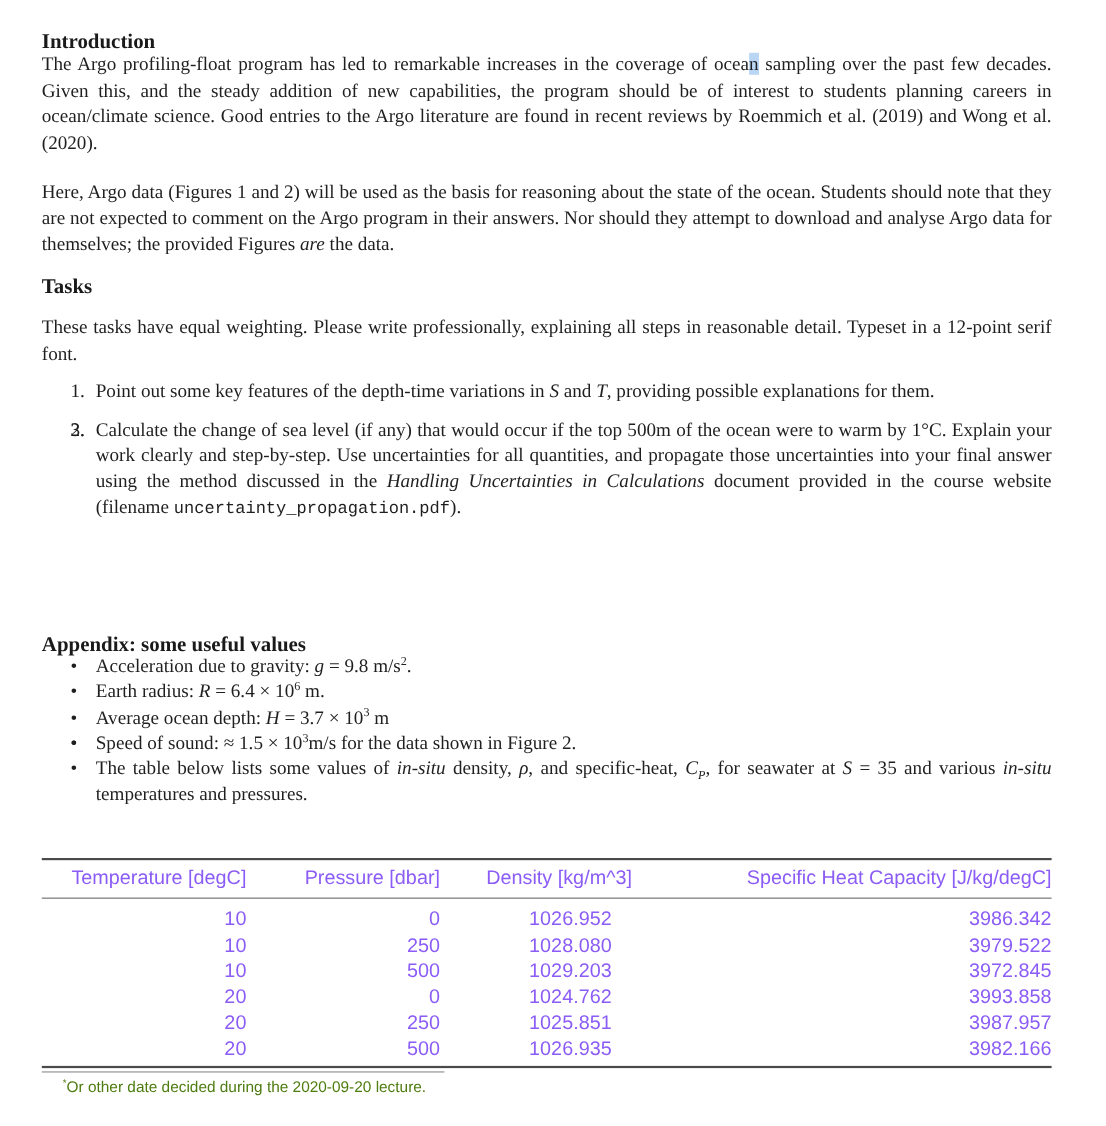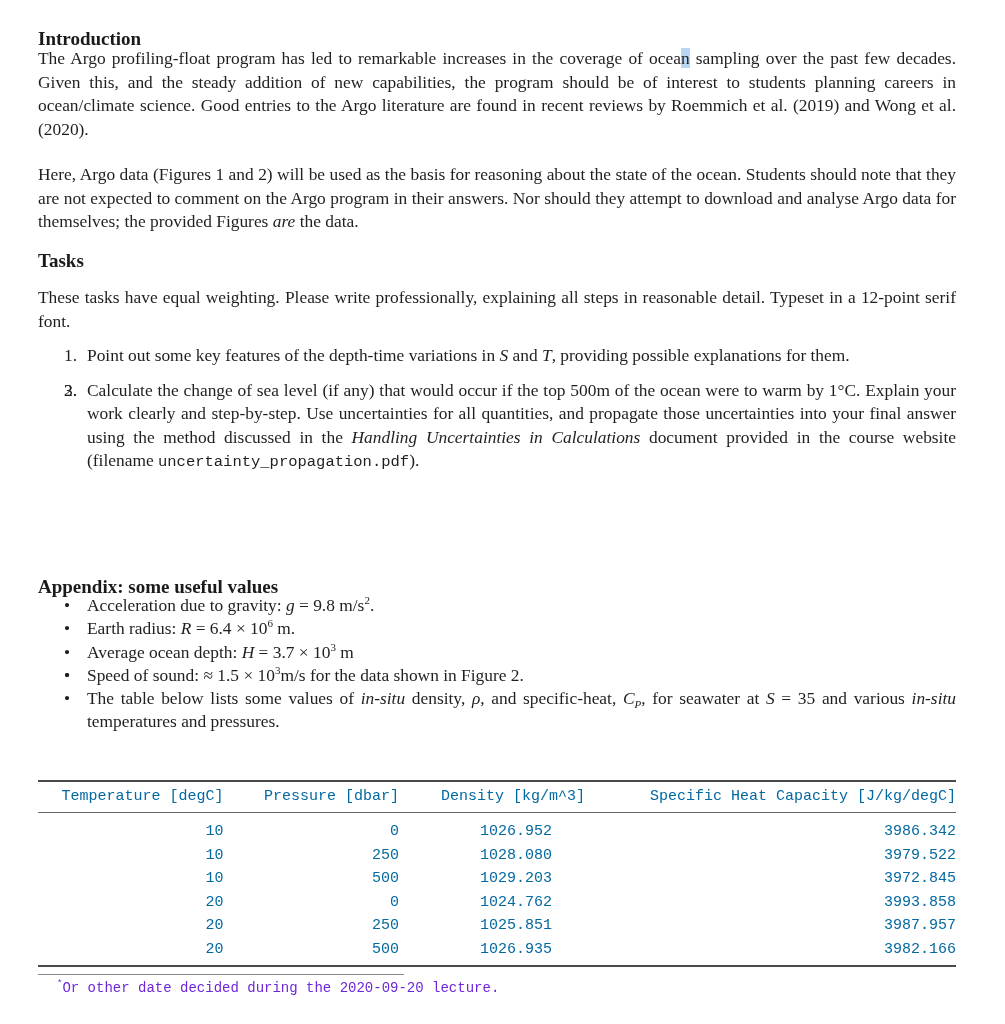--- a/index.html
+++ b/index.html
@@ -47,37 +47,37 @@
   }
   ul.appx li { position: relative; padding-left: 49px; text-align: justify; text-align-last: left; }
   ul.appx li .bullet { position: absolute; left: 26px; top: 0; }
   sup { font-size: 11px; line-height: 0; }
   sub { font-size: 11px; line-height: 0; }
   .tbl-wrap { position: absolute; left: 0; top: 780px; width: 918px; }
   .rule-thick { height: 2px; background: #4a4a4a; }
   .rule-thin { height: 1px; background: #6a6a6a; }
   table.data {
     width: 918px; border-collapse: collapse;
-    font-family: Liberation Mono, monospace; font-size: 15px; color: #0369a1;
+    font-family: Liberation Sans, sans-serif; font-size: 18px; color: #8b5cf6;
   }
   table.data th { font-weight: normal; padding: 6px 0 7px 0; white-space: nowrap; }
   table.data td { padding: 0; line-height: 23.5px; white-space: nowrap; text-align: right; }
   table.data tr.first td { padding-top: 7px; }
   table.data tr.last td { padding-bottom: 4px; }
   .c1 { width: 186px; text-align: right; }
   .c2 { width: 176px; text-align: right; }
   .c3 { width: 171px; text-align: left !important; padding-left: 81px !important; }
   .c4 { text-align: right; }
   th.c3 { padding-left: 42px !important; }
   .footnote-rule {
     position: absolute; left: 0; top: 974px; width: 366px; height: 1px; background: #8a8a8a;
   }
   .footnote {
     position: absolute; left: 19px; top: 980px;
-    font-family: Liberation Mono, monospace; font-size: 14px; color: #6d28d9;
+    font-family: Liberation Sans, sans-serif; font-size: 14px; color: #4d7c0f;
   }
   .footnote sup { font-size: 9px; }
 </style>
 </head>
 <body>
 
 <div class="page">
 
   <h2 class="h-intro">Introduction</h2>
 

